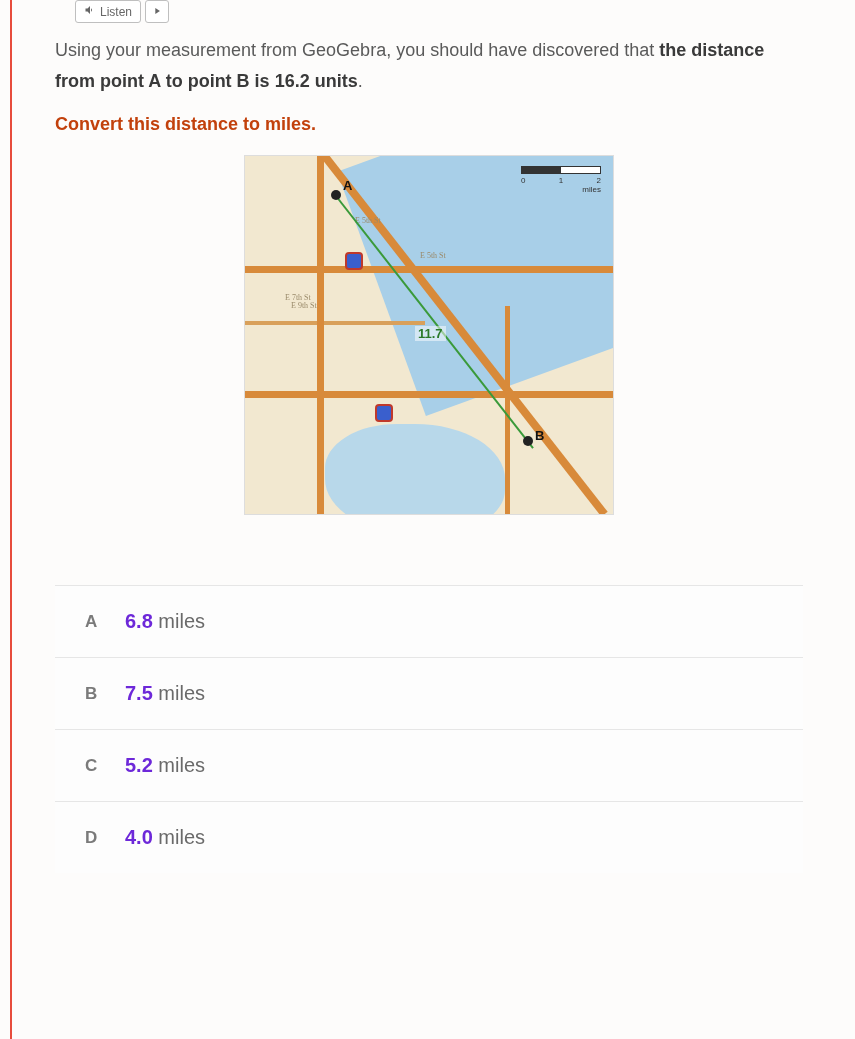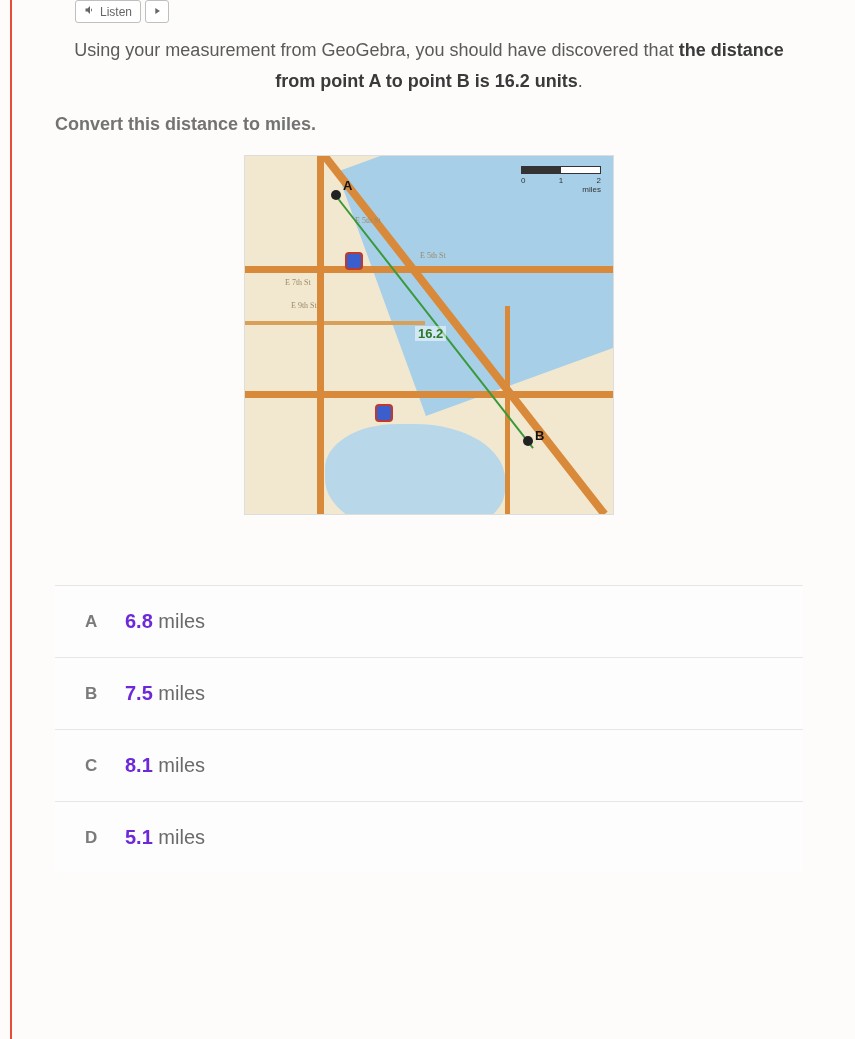--- a/index.html
+++ b/index.html
@@ -41,25 +41,24 @@
     }
     .play-btn { padding: 3px 6px; }
     .speaker-icon, .play-icon {
       display: inline-block;
     }
     .question-text {
       color: #5a5a5a;
       font-size: 18px;
       line-height: 1.7;
       margin-bottom: 18px;
-      text-align: center;
     }
     .question-text b { color: #3a3a3a; font-weight: 700; }
     .bold-line {
-      color: #737373;
+      color: #c2410c;
       font-weight: 700;
       font-size: 18px;
       margin-bottom: 20px;
     }
     .hint {
       color: #e74c3c;
       font-weight: 700;
       font-size: 18px;
       line-height: 1.7;
       margin-bottom: 20px;
@@ -216,28 +215,28 @@
       <div class="road-h1"></div>
       <div class="road-h2"></div>
       <div class="road-h3"></div>
       <div class="road-v1"></div>
       <div class="road-v2"></div>
       <div class="road-diag"></div>
       <div class="shield shield1"></div>
       <div class="shield shield2"></div>
       <div class="street-lbl" style="left:110px;top:60px">E 5th St</div>
       <div class="street-lbl" style="left:46px;top:145px">E 9th St</div>
-      <div class="street-lbl" style="left:40px;top:122px">E 7th St</div>
+      <div class="street-lbl" style="left:40px;top:137px">E 7th St</div>
       <div class="street-lbl" style="left:175px;top:95px">E 5th St</div>
       <div class="ab-line"></div>
       <div class="pt pt-a"></div>
       <div class="pt-label lbl-a">A</div>
       <div class="pt pt-b"></div>
       <div class="pt-label lbl-b">B</div>
-      <div class="dist-label">16.2</div>
+      <div class="dist-label">11.7</div>
       <div class="scale-ruler">
         <div class="bar"></div>
         <div class="ticks">
           <span>0</span>
           <span>1</span>
           <span>2</span>
         </div>
         <div class="unit">miles</div>
       </div>
     </div>
@@ -250,23 +249,23 @@
       <div class="opt-text"><b>6.8</b><span> miles</span></div>
     </div>
 
     <div class="answer-row">
       <div class="opt-letter">B</div>
       <div class="opt-text"><b>7.5</b><span> miles</span></div>
     </div>
 
     <div class="answer-row">
       <div class="opt-letter">C</div>
-      <div class="opt-text"><b>8.1</b><span> miles</span></div>
+      <div class="opt-text"><b>5.2</b><span> miles</span></div>
     </div>
 
     <div class="answer-row">
       <div class="opt-letter">D</div>
-      <div class="opt-text"><b>5.1</b><span> miles</span></div>
+      <div class="opt-text"><b>4.0</b><span> miles</span></div>
     </div>
 
   </div>
 
 </div>
 
 </body></html>

